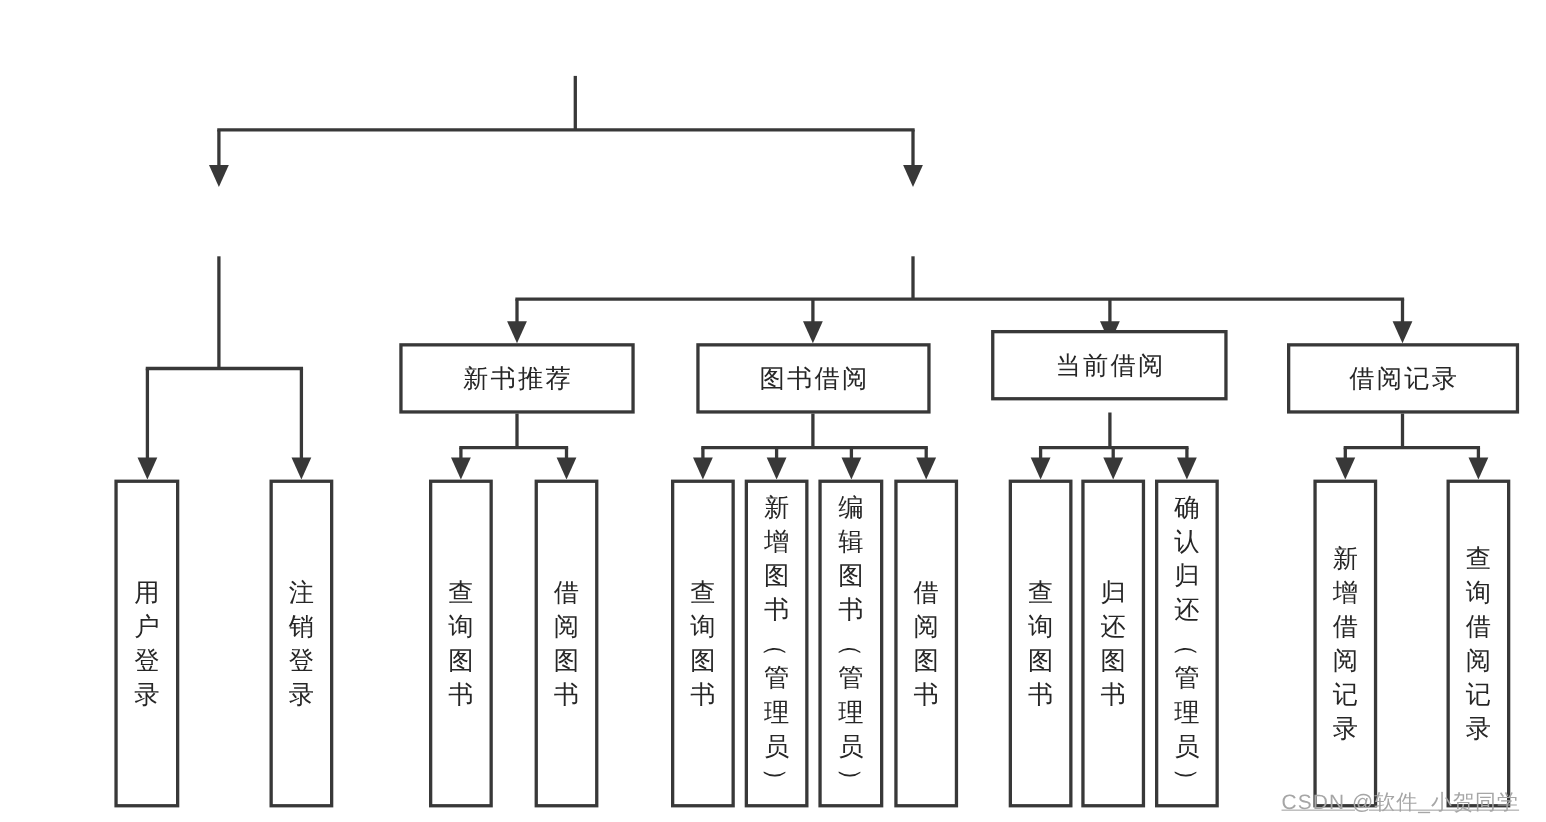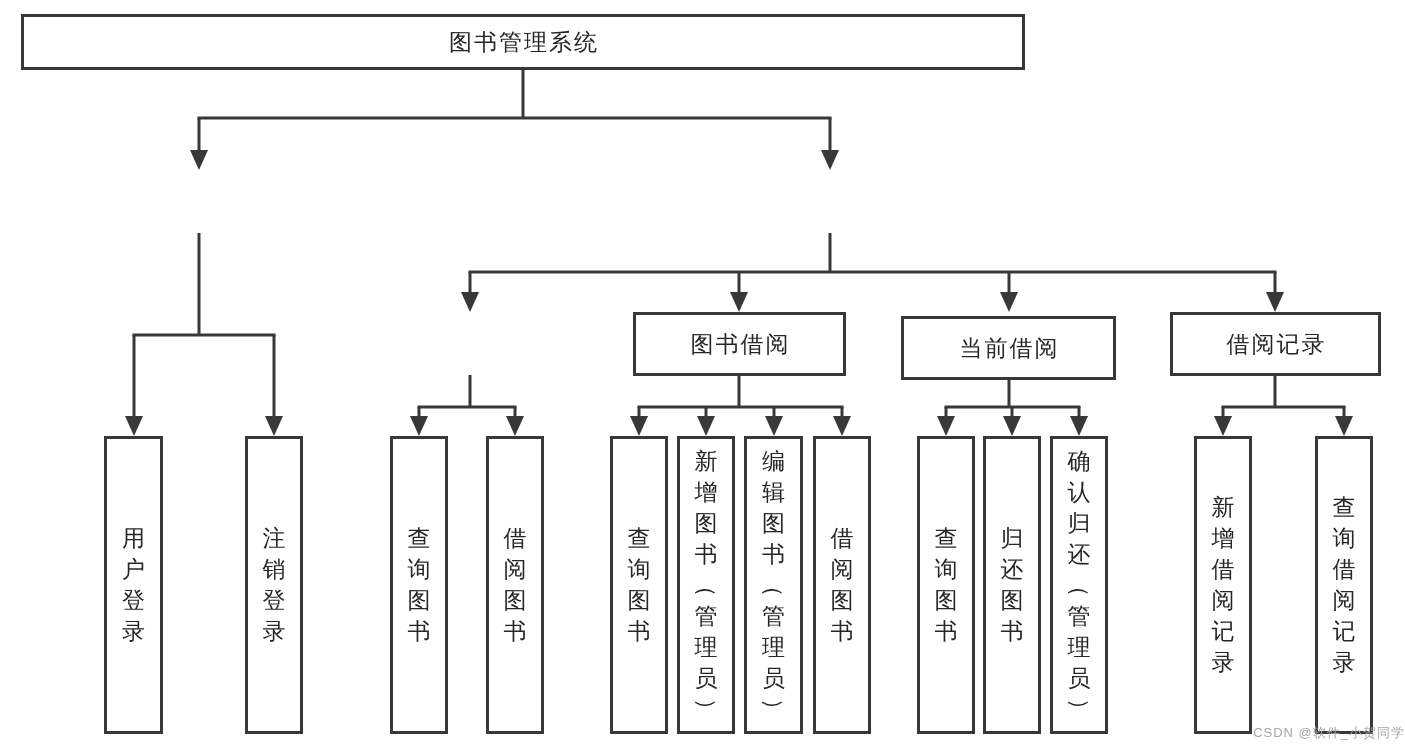--- a/index.html
+++ b/index.html
@@ -41,25 +41,26 @@
   .vc{
     display:block;
     width:100%;
     height:31px;line-height:31px;
     font-size:23px;
     text-align:center;
   }
   .vc.rot{transform:rotate(90deg);transform-origin:50% 50%;}
   #watermark{
     position:absolute;
-    right:0;bottom:5px;
-    font-size:13px;
+    right:24px;bottom:5px;
+    font-size:19px;
     letter-spacing:1px;
     color:var(--watermark);
     white-space:nowrap;
+    text-decoration:underline;
   }
 </style>
 </head>
 <body>
 
 <div id="canvas">
 
   <svg id="connectors" viewBox="0 0 1405 747" xmlns="http://www.w3.org/2000/svg">
 
     <line x1="523" y1="69" x2="523" y2="118"></line>
@@ -115,25 +116,25 @@
     <polygon points="1070,416 1088,416 1079,436"></polygon>
 
     <line x1="1275" y1="375" x2="1275" y2="407"></line>
     <line x1="1221.5" y1="407" x2="1345.5" y2="407"></line>
     <line x1="1223" y1="407" x2="1223" y2="418"></line>
     <line x1="1344" y1="407" x2="1344" y2="418"></line>
     <polygon points="1214,416 1232,416 1223,436"></polygon>
     <polygon points="1335,416 1353,416 1344,436"></polygon>
   </svg>
 
-  <div class="node hnode" style="left:21px;top:14px;width:1004px;height:56px;">图书管理系统</div>
-
-
+
+
+  <div class="node hnode" style="left:363px;top:312px;width:214px;height:64px;">新书推荐</div>
   <div class="node hnode" style="left:633px;top:312px;width:213px;height:64px;">图书借阅</div>
-  <div class="node hnode" style="left:901px;top:316px;width:215px;height:64px;">当前借阅</div>
+  <div class="node hnode" style="left:901px;top:300px;width:215px;height:64px;">当前借阅</div>
   <div class="node hnode" style="left:1170px;top:312px;width:211px;height:64px;text-align:right;">借阅记录</div>
 
   <div class="node vnode" style="left:104px;top:436px;width:59px;height:298px;">
       <span class="vc">用</span>
       <span class="vc">户</span>
       <span class="vc">登</span>
       <span class="vc">录</span>
     </div>
   <div class="node vnode" style="left:245px;top:436px;width:58px;height:298px;">
       <span class="vc">注</span>

